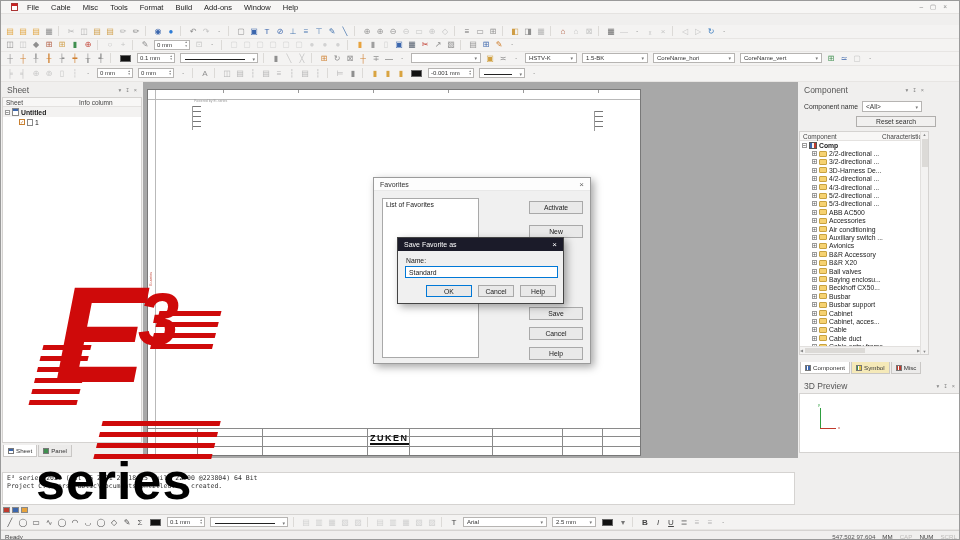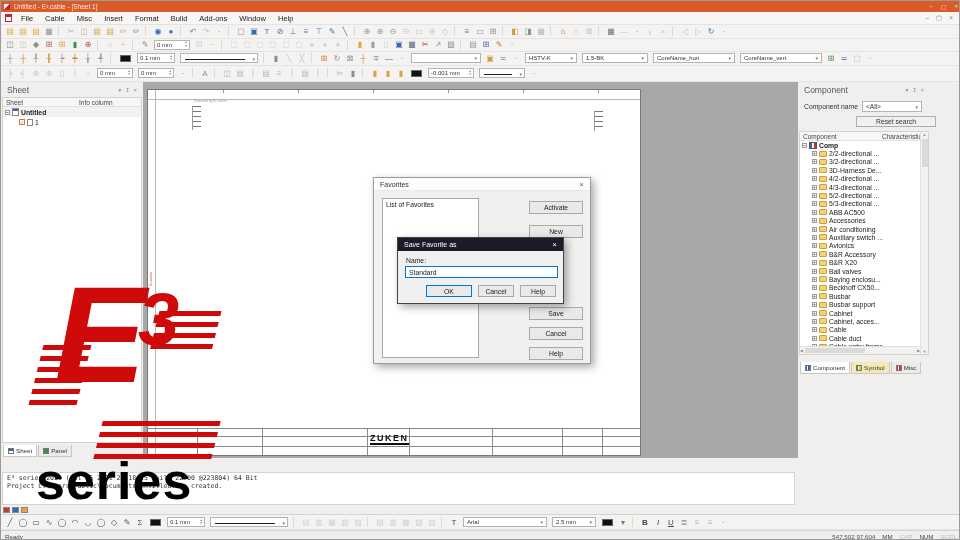--- a/index.html
+++ b/index.html
@@ -4,21 +4,21 @@
 <style>
   html,body{margin:0;padding:0;background:#d7d5d3;}
   *{box-sizing:border-box;font-family:"Liberation Sans",sans-serif;}
   #app{position:relative;width:960px;height:540px;background:#f0efee;overflow:hidden;border:1px solid #9a9a9a;}
   
   .titlebar{position:absolute;left:0;top:0;width:960px;height:11px;background:#d95b2a;display:flex;align-items:center;padding:0 3px;}
   .appicon{width:6px;height:6px;background:linear-gradient(135deg,#fff 45%,#c22 45%);margin-right:4px;}
   .title-text{font-size:6.5px;color:#fde9e0;}
   .win-ctl{margin-left:auto;display:flex;gap:8px;color:#fbe0d4;font-size:6px;}
   .win-ctl span{cursor:default;}
-  .menubar{position:absolute;left:0;top:11px;width:960px;height:13px;background:#f7f6f5;border-bottom:1px solid #e5e3e1;display:flex;align-items:center;padding:0 4px;}
+  .menubar{position:absolute;left:0;top:0;width:960px;height:13px;background:#f7f6f5;border-bottom:1px solid #e5e3e1;display:flex;align-items:center;padding:0 10px;}
   .mdiicon{width:7px;height:8px;background:linear-gradient(180deg,#c22 40%,#fff 40%);border:1px solid #a33;margin-right:3px;}
   .mitem{font-size:7.5px;color:#222;padding:0 6px;}
   .mdi-ctl{margin-left:auto;display:flex;gap:7px;color:#8a8a8a;font-size:6.5px;padding-right:4px;}
   
   .trow{position:absolute;left:0;width:960px;height:13.5px;background:#f4f3f2;border-bottom:1px solid #e7e5e3;display:flex;align-items:center;padding:0 3px;gap:1px;overflow:hidden;}
   .ti{display:inline-flex;align-items:center;justify-content:center;flex:none;}
   .ic{width:12px;height:11px;font-size:8px;line-height:11px;}
   .sep{width:4px;height:10px;border-left:1px solid #dcdad7;margin:0 2px;}
   .sw{width:11px;height:7px;background:#111;border:1px solid #666;margin:0 3px;}
   .spin{height:10px;border:1px solid #b6b4b2;background:#fff;font-size:6px;color:#333;padding:0 2px;margin:0 2px;justify-content:flex-start;}
@@ -104,21 +104,21 @@
       </span>
   </div>
 
   <div class="menubar">
     <span class="mdiicon"></span>
     <span style="display:flex">
 
     <span class="mitem">File</span>
         <span class="mitem">Cable</span>
         <span class="mitem">Misc</span>
-        <span class="mitem">Insert</span>
+        <span class="mitem">Tools</span>
         <span class="mitem">Format</span>
         <span class="mitem">Build</span>
         <span class="mitem">Add-ons</span>
         <span class="mitem">Window</span>
         <span class="mitem">Help</span>
       </span>
     <span class="mdi-ctl">
 
     <span>–</span>
         <span>▢</span>
@@ -571,20 +571,37 @@
           <span>Symbol</span>
         </span>
 
         <span class="ptab" style="background: rgb(236, 235, 234);">
           <span class="tabicon" style="background: linear-gradient(90deg, rgb(192, 59, 46) 30%, rgb(255, 255, 255) 30%, rgb(255, 255, 255) 60%, rgb(192, 59, 46) 60%);"></span>
           <span>Misc</span>
         </span>
       </div>
   </div>
 
+  <div class="panel" style="left:797px;top:377px;width:163px;height:76px">
+    <div class="phead">
+      <span>3D Preview</span>
+      <span class="pctl">
+
+      <span>▾</span>
+          <span>↧</span>
+          <span>×</span>
+        </span>
+    </div>
+    <div class="pbody" style="top:15px;bottom:1px">
+      <div class="gz-y" style="left:20px;top:14px"></div>
+      <div class="gz-x" style="left:20px;top:34px"></div>
+      <div class="gz-lbl" style="left:18px;top:8px;color:#2e9e3f">y</div>
+      <div class="gz-lbl" style="left:38px;top:31px;color:#c0392b">x</div>
+    </div>
+  </div>
 
   <div class="panel" style="left:0;top:457px;width:795px;height:56px">
     <div class="pbody" style="top:14px;bottom:9px;padding:1px 4px">
 
     <div class="mline">E³ series 2021 (Jul 15 2021 23:18:15 Build 22.00 @223804) 64 Bit</div>
         <div class="mline">Project C:\Users\Public\Documents\Untitled.e3s created.</div>
       </div>
     <div style="position:absolute;left:2px;bottom:1px;display:flex;gap:2px">
 
     <span class="minitab" style="background: rgb(192, 59, 46);"></span>

